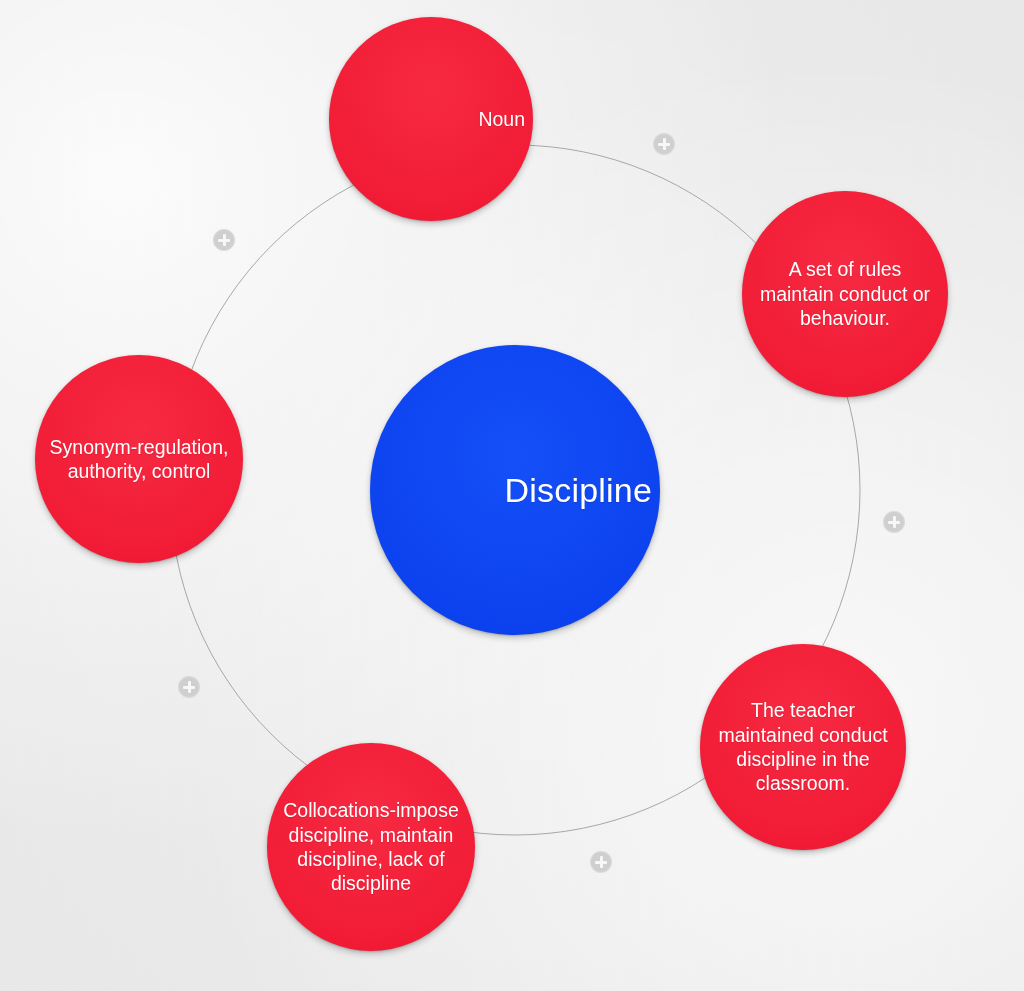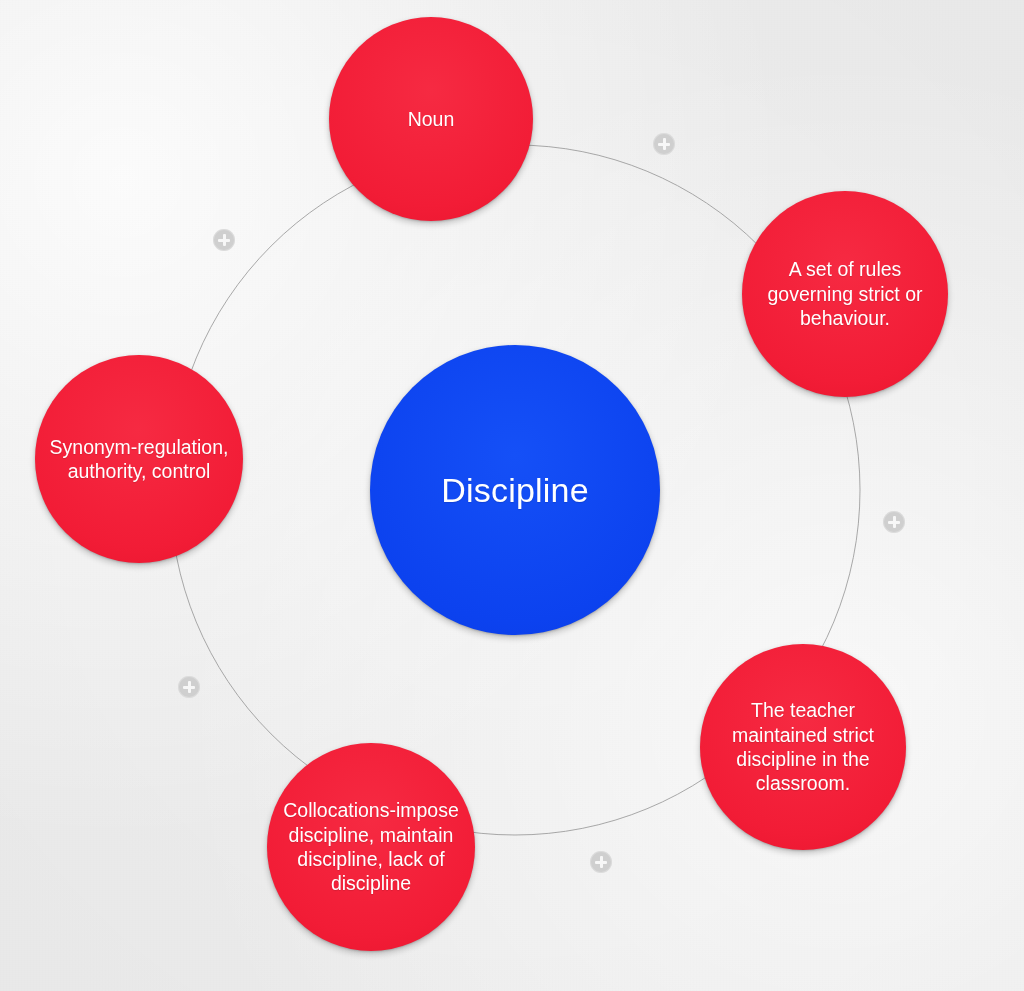--- a/index.html
+++ b/index.html
@@ -45,21 +45,21 @@
     top: 0;
     width: 1024px;
     height: 991px;
   }
 
   .node {
     position: absolute;
     border-radius: 50%;
     display: flex;
     align-items: center;
-    justify-content: center;
+    justify-content: flex-end;
     text-align: center;
     color: #ffffff;
     box-sizing: border-box;
     box-shadow: 0 3px 6px rgba(0,0,0,0.22), 0 1px 2px rgba(0,0,0,0.16);
     user-select: none;
   }
 
   .node-label {
     display: block;
     line-height: 1.25;
@@ -129,25 +129,25 @@
 
   <div class="node node-center" id="node-center" style="left: 370px; top: 345px; width: 290px; height: 290px;">
     <span class="node-label">Discipline</span>
   </div>
 
   <div class="node node-leaf" id="node-noun" style="left: 329px; top: 17px; width: 204px; height: 204px;">
     <span class="node-label">Noun</span>
   </div>
 
   <div class="node node-leaf" id="node-definition" style="left: 742px; top: 191px; width: 206px; height: 206px;">
-    <span class="node-label">A set of rules governing strict or behaviour.</span>
+    <span class="node-label">A set of rules maintain conduct or behaviour.</span>
   </div>
 
   <div class="node node-leaf" id="node-example" style="left: 700px; top: 644px; width: 206px; height: 206px;">
-    <span class="node-label">The teacher maintained strict discipline in the classroom.</span>
+    <span class="node-label">The teacher maintained conduct discipline in the classroom.</span>
   </div>
 
   <div class="node node-leaf" id="node-collocations" style="left: 267px; top: 743px; width: 208px; height: 208px;">
     <span class="node-label">Collocations-impose discipline, maintain discipline, lack of discipline</span>
   </div>
 
   <div class="node node-leaf" id="node-synonyms" style="left: 35px; top: 355px; width: 208px; height: 208px;">
     <span class="node-label">Synonym-regulation, authority, control</span>
   </div>
 

